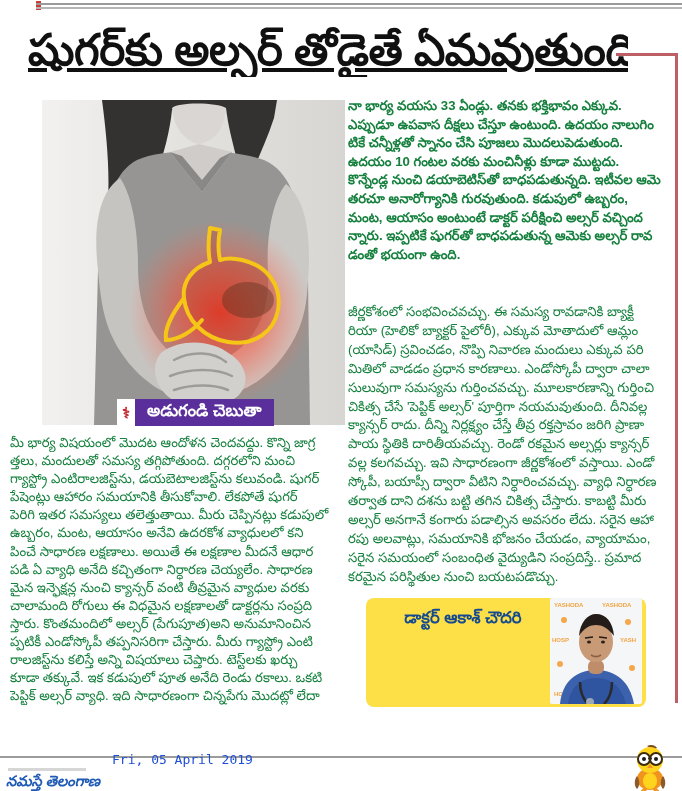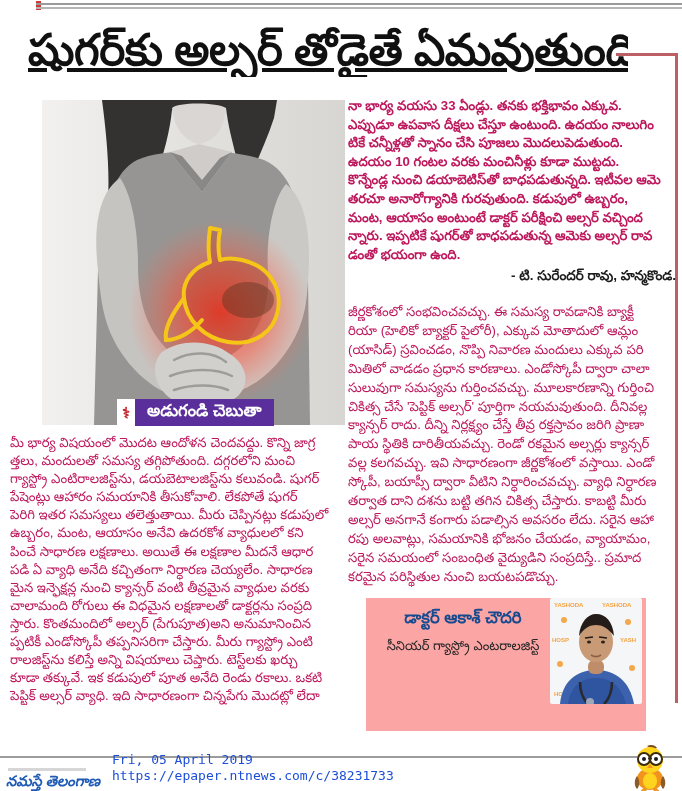--- a/index.html
+++ b/index.html
@@ -18,29 +18,29 @@
   
   .photo{position:absolute;left:42px;top:100px;width:303px;height:325px;overflow:hidden;}
   
   .caption{position:absolute;left:117px;top:399px;height:27px;display:flex;align-items:stretch;}
   .caption-iconbox{width:18px;background:#ffffff;display:flex;align-items:center;justify-content:center;}
   .caduceus{color:#c1272d;font-size:15px;line-height:1;font-weight:700;}
   .caption-label{background:#5b2f9b;color:#ffffff;font-weight:700;font-size:16.5px;
                  display:flex;align-items:center;padding:0 12px;white-space:nowrap;}
   
   .telugu{font-size:13.2px;line-height:18.6px;text-align:justify;white-space:pre-line;
-          word-break:break-word;overflow:hidden;color:#be185d;}
+          word-break:break-word;overflow:hidden;color:#15803d;}
   .col-right-q{position:absolute;left:348px;top:97px;width:328px;height:170px;font-weight:600;}
   .byline{position:absolute;left:348px;top:268px;width:328px;font-size:13.5px;font-weight:700;
           text-align:right;color:#1c1c1c;}
   .col-right-a{position:absolute;left:348px;top:303px;width:328px;height:284px;line-height:18.9px;}
   .col-left{position:absolute;left:10px;top:434px;width:334px;height:272px;line-height:18.1px;}
   
-  .doc-box{position:absolute;left:366px;top:598px;width:280px;height:133px;background:#fca5a5;
-           border-radius:0;}
+  .doc-box{position:absolute;left:366px;top:598px;width:280px;height:109px;background:#fde047;
+           border-radius:8px;}
   .doc-text{position:absolute;left:8px;top:10px;width:178px;text-align:center;}
   .doc-name{font-size:16.5px;font-weight:700;color:#164a8f;margin-bottom:6px;white-space:nowrap;}
   .doc-line{font-size:13px;line-height:18px;color:#222;white-space:nowrap;}
   .doc-photo{position:absolute;right:4px;top:0px;width:92px;height:106px;overflow:hidden;
              border-radius:2px;}
   
   .rule-bottom{position:absolute;left:0;top:756px;width:682px;height:2px;background:#9c9c9c;}
   .footer-logo{position:absolute;left:6px;top:768px;width:102px;}
   .footer-logo-top{height:3px;width:78px;background:#d6d6d6;margin:0 0 2px 2px;}
   .footer-logo-text{font-size:14.5px;font-weight:700;font-style:italic;color:#1f5bb5;white-space:nowrap;}
@@ -114,21 +114,20 @@
 
   <div class="telugu col-right-q">నా భార్య వయసు 33 ఏండ్లు. తనకు భక్తిభావం ఎక్కువ.
 ఎప్పుడూ ఉపవాస దీక్షలు చేస్తూ ఉంటుంది. ఉదయం నాలుగిం
 టికే చన్నీళ్లతో స్నానం చేసి పూజలు మొదలుపెడుతుంది.
 ఉదయం 10 గంటల వరకు మంచినీళ్లు కూడా ముట్టదు.
 కొన్నేండ్ల నుంచి డయాబెటిస్‌తో బాధపడుతున్నది. ఇటీవల ఆమె
 తరచూ అనారోగ్యానికి గురవుతుంది. కడుపులో ఉబ్బరం,
 మంట, ఆయాసం అంటుంటే డాక్టర్ పరీక్షించి అల్సర్ వచ్చింద
 న్నారు. ఇప్పటికే షుగర్‌తో బాధపడుతున్న ఆమెకు అల్సర్ రావ
 డంతో భయంగా ఉంది.</div>
-  <div class="byline">- టి. సురేందర్ రావు, హన్మకొండ.</div>
 
   <div class="telugu col-right-a">జీర్ణకోశంలో సంభవించవచ్చు. ఈ సమస్య రావడానికి బ్యాక్టీ
 రియా (హెలికో బ్యాక్టర్ పైలోరీ), ఎక్కువ మోతాదులో ఆమ్లం
 (యాసిడ్) స్రవించడం, నొప్పి నివారణ మందులు ఎక్కువ పరి
 మితిలో వాడడం ప్రధాన కారణాలు. ఎండోస్కోపీ ద్వారా చాలా
 సులువుగా సమస్యను గుర్తించవచ్చు. మూలకారణాన్ని గుర్తించి
 చికిత్స చేసే 'పెప్టిక్ అల్సర్' పూర్తిగా నయమవుతుంది. దీనివల్ల
 క్యాన్సర్ రాదు. దీన్ని నిర్లక్ష్యం చేస్తే తీవ్ర రక్తస్రావం జరిగి ప్రాణా
 పాయ స్థితికి దారితీయవచ్చు. రెండో రకమైన అల్సర్లు క్యాన్సర్
 వల్ల కలగవచ్చు. ఇవి సాధారణంగా జీర్ణకోశంలో వస్తాయి. ఎండో
@@ -151,21 +150,20 @@
 చాలామంది రోగులు ఈ విధమైన లక్షణాలతో డాక్టర్లను సంప్రది
 స్తారు. కొంతమందిలో అల్సర్ (పేగుపూత)అని అనుమానించిన
 ప్పటికీ ఎండోస్కోపీ తప్పనిసరిగా చేస్తారు. మీరు గ్యాస్ట్రో ఎంటి
 రాలజిస్ట్‌ను కలిస్తే అన్ని విషయాలు చెప్తారు. టెస్ట్‌లకు ఖర్చు
 కూడా తక్కువే. ఇక కడుపులో పూత అనేది రెండు రకాలు. ఒకటి
 పెప్టిక్ అల్సర్ వ్యాధి. ఇది సాధారణంగా చిన్నపేగు మొదట్లో లేదా</div>
 
   <div class="doc-box">
     <div class="doc-text">
       <div class="doc-name">డాక్టర్ ఆకాశ్ చౌదరి</div>
-      <div class="doc-line">సీనియర్ గ్యాస్ట్రో ఎంటరాలజిస్ట్</div>
     </div>
     <div class="doc-photo">
       <svg width="92" height="106" viewBox="0 0 92 106">
         <rect x="0" y="0" width="92" height="106" fill="#f5f6f7"></rect>
         <g fill="#f59a2e" font-family="Liberation Sans, sans-serif" font-size="6" font-weight="700" opacity="0.9">
           <text x="4" y="9">YASHODA</text>
             <text x="52" y="9">YASHODA</text>
           <text x="2" y="44">HOSP</text>
             <text x="70" y="44">YASH</text>
           <text x="4" y="98">HODA</text>
@@ -197,21 +195,20 @@
 
   <div class="rule-bottom"></div>
 
   <div class="footer-logo">
     <div class="footer-logo-top"></div>
     <div class="footer-logo-text">నమస్తే తెలంగాణ</div>
     <div class="footer-logo-bottom"></div>
   </div>
 
   <div class="footer-mono footer-date">Fri, 05 April 2019</div>
-  <div class="footer-mono footer-url">https://epaper.ntnews.com/c/38231733</div>
 
   <div class="owl">
     <svg width="46" height="47" viewBox="0 0 46 47">
 
       <ellipse cx="23" cy="35" rx="13" ry="11" fill="#f0941f"></ellipse>
       <path d="M10 32 C7 36 7 42 10 45 C13 42 13 36 10 32 Z" fill="#8a5a2a"></path>
       <path d="M36 32 C39 36 39 42 36 45 C33 42 33 36 36 32 Z" fill="#8a5a2a"></path>
       <ellipse cx="23" cy="37" rx="7" ry="8" fill="#ffd41f"></ellipse>
 
       <path d="M20 2 C24 0 28 1 30 4 L26 6 Z" fill="#7a4a1c"></path>

